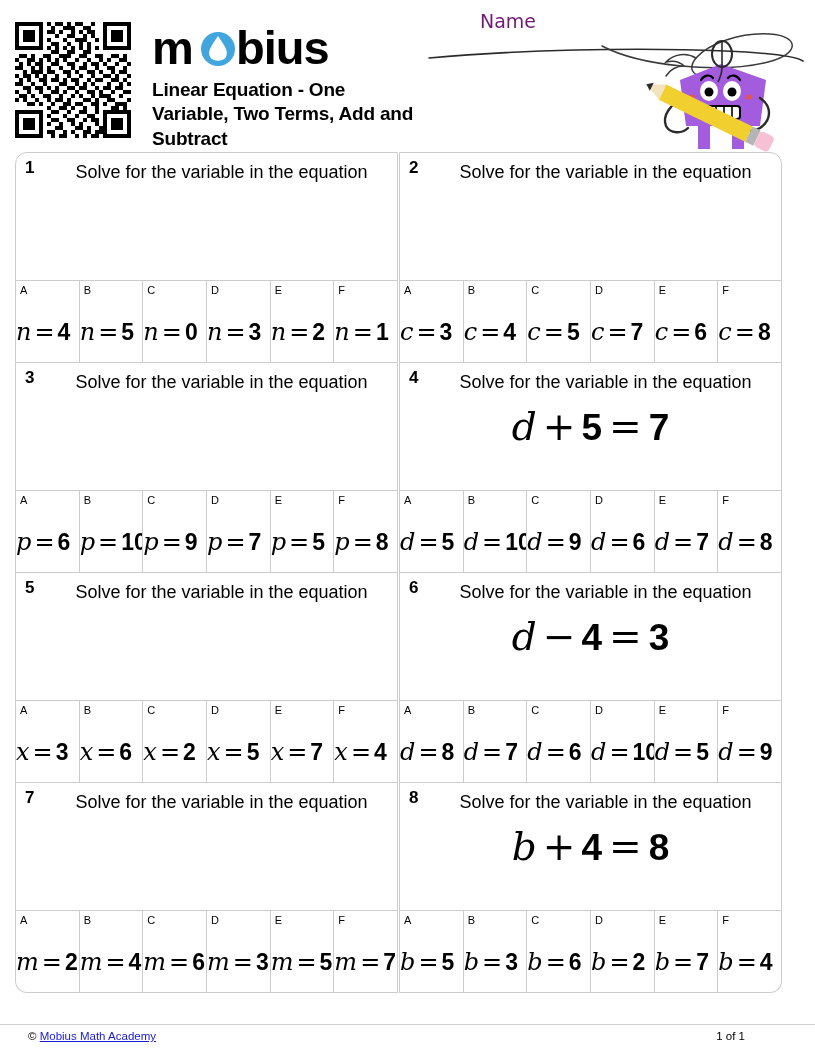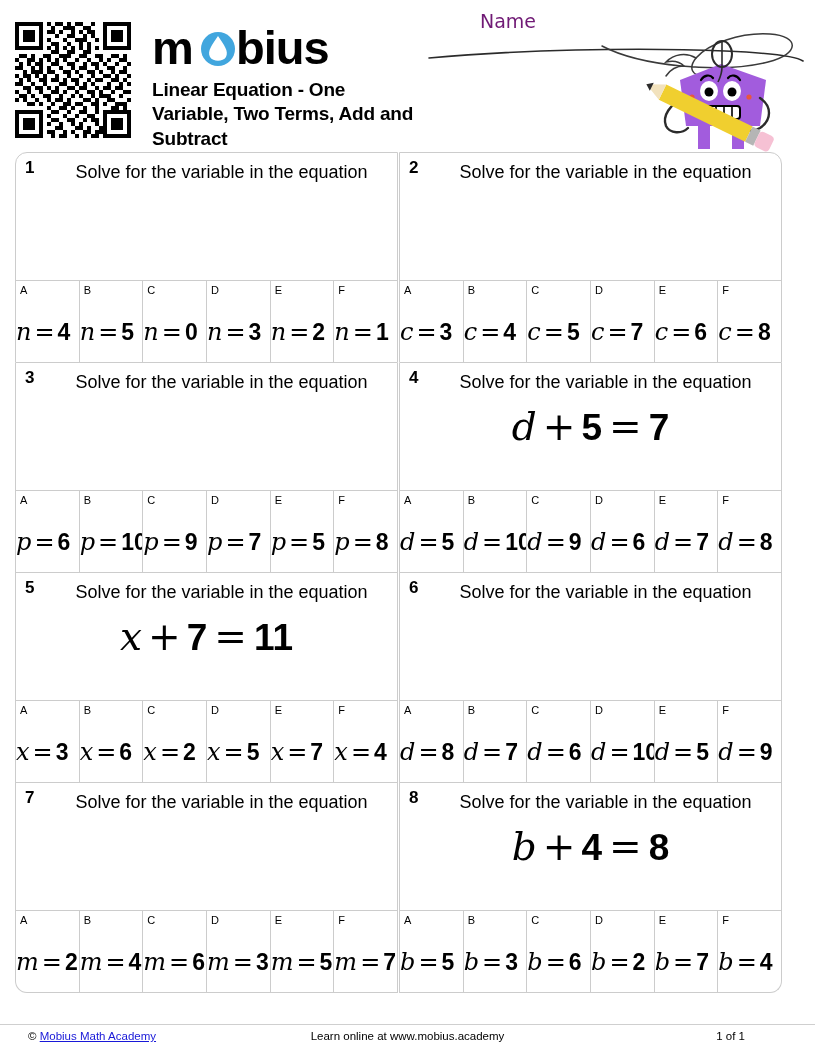--- a/index.html
+++ b/index.html
@@ -708,23 +708,20 @@
           </div>
       </div>
     </div>
   </div>
 
   <div class="row">
     <div class="card left">
       <div class="qbody">
         <div class="qnum">5</div>
         <div class="qprompt">Solve for the variable in the equation</div>
-        <div class="equation">
-          <span class="var">x</span><span class="op">+</span><span class="num">7</span><span class="eq">=</span><span class="num">11</span>
-        </div>
       </div>
       <div class="answers">
         <div class="acell">
             <div class="alet">A</div>
             <div class="aval"><span class="var">x</span><span class="eq">=</span><span class="num">3</span></div>
           </div>
         <div class="acell">
             <div class="alet">B</div>
             <div class="aval"><span class="var">x</span><span class="eq">=</span><span class="num">6</span></div>
           </div>
@@ -743,20 +740,23 @@
         <div class="acell">
             <div class="alet">F</div>
             <div class="aval"><span class="var">x</span><span class="eq">=</span><span class="num">4</span></div>
           </div>
       </div>
     </div>
     <div class="card right">
       <div class="qbody">
         <div class="qnum">6</div>
         <div class="qprompt">Solve for the variable in the equation</div>
+        <div class="equation">
+          <span class="var">d</span><span class="op">−</span><span class="num">4</span><span class="eq">=</span><span class="num">3</span>
+        </div>
       </div>
       <div class="answers">
         <div class="acell">
             <div class="alet">A</div>
             <div class="aval"><span class="var">d</span><span class="eq">=</span><span class="num">8</span></div>
           </div>
         <div class="acell">
             <div class="alet">B</div>
             <div class="aval"><span class="var">d</span><span class="eq">=</span><span class="num">7</span></div>
           </div>
@@ -848,16 +848,15 @@
           </div>
       </div>
     </div>
   </div>
 
 </div>
 
 <div class="footer">
   <div class="footer-inner">
     <div class="foot-left"><span>©</span> <a href="#">Mobius Math Academy</a></div>
-    <div class="foot-center">Learn online at www.mobius.academy</div>
     <div class="foot-right">1 of 1</div>
   </div>
 </div>
 
 </body></html>

